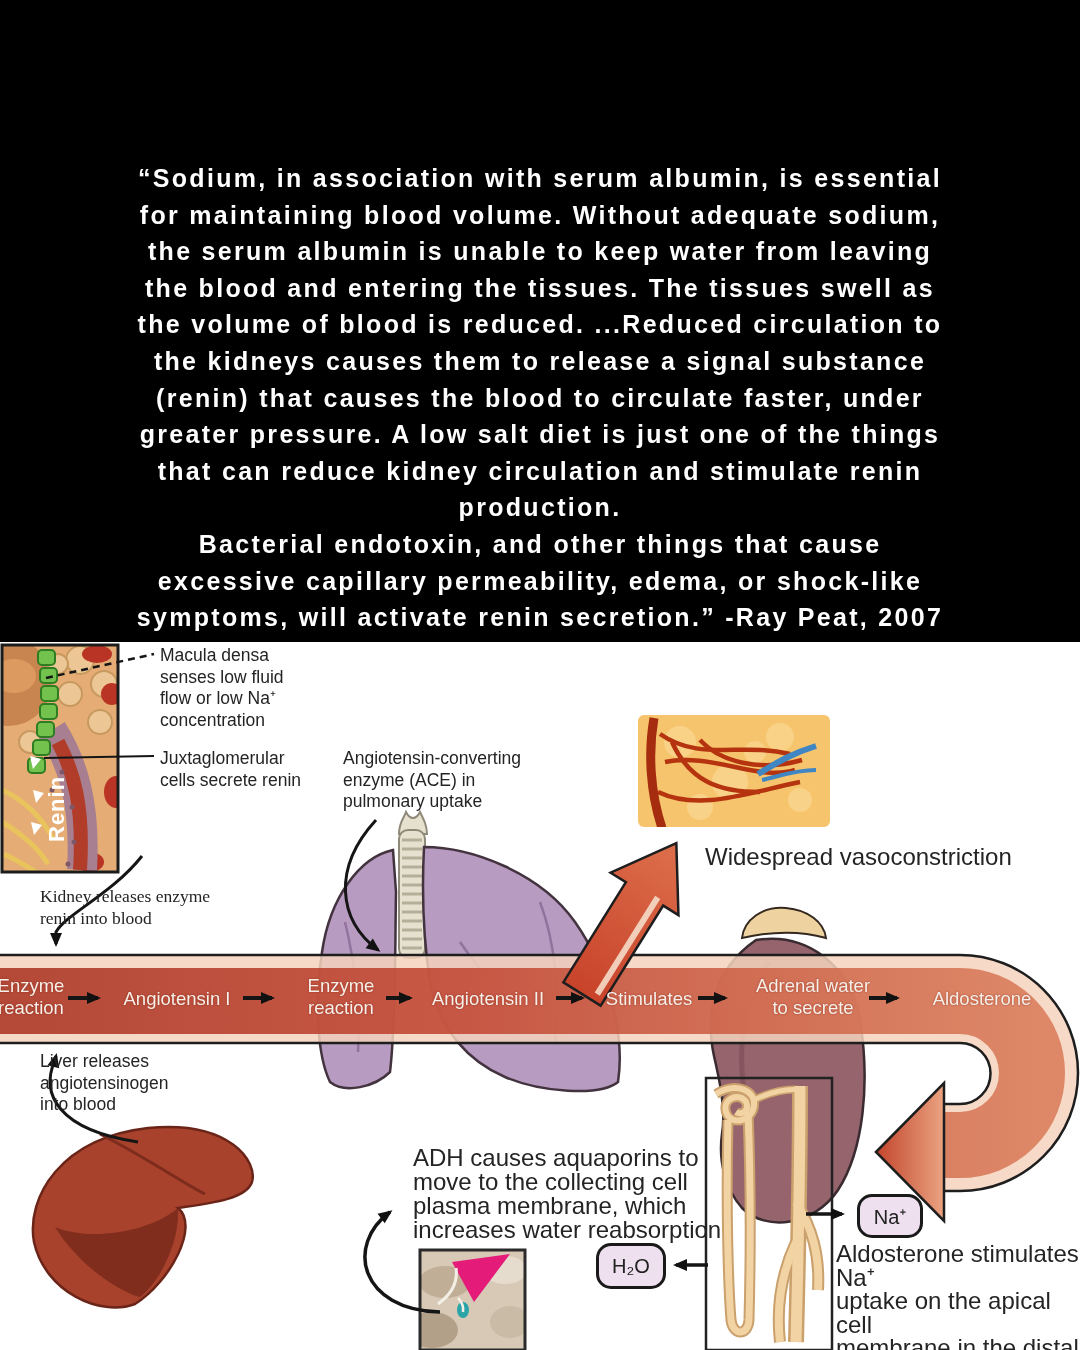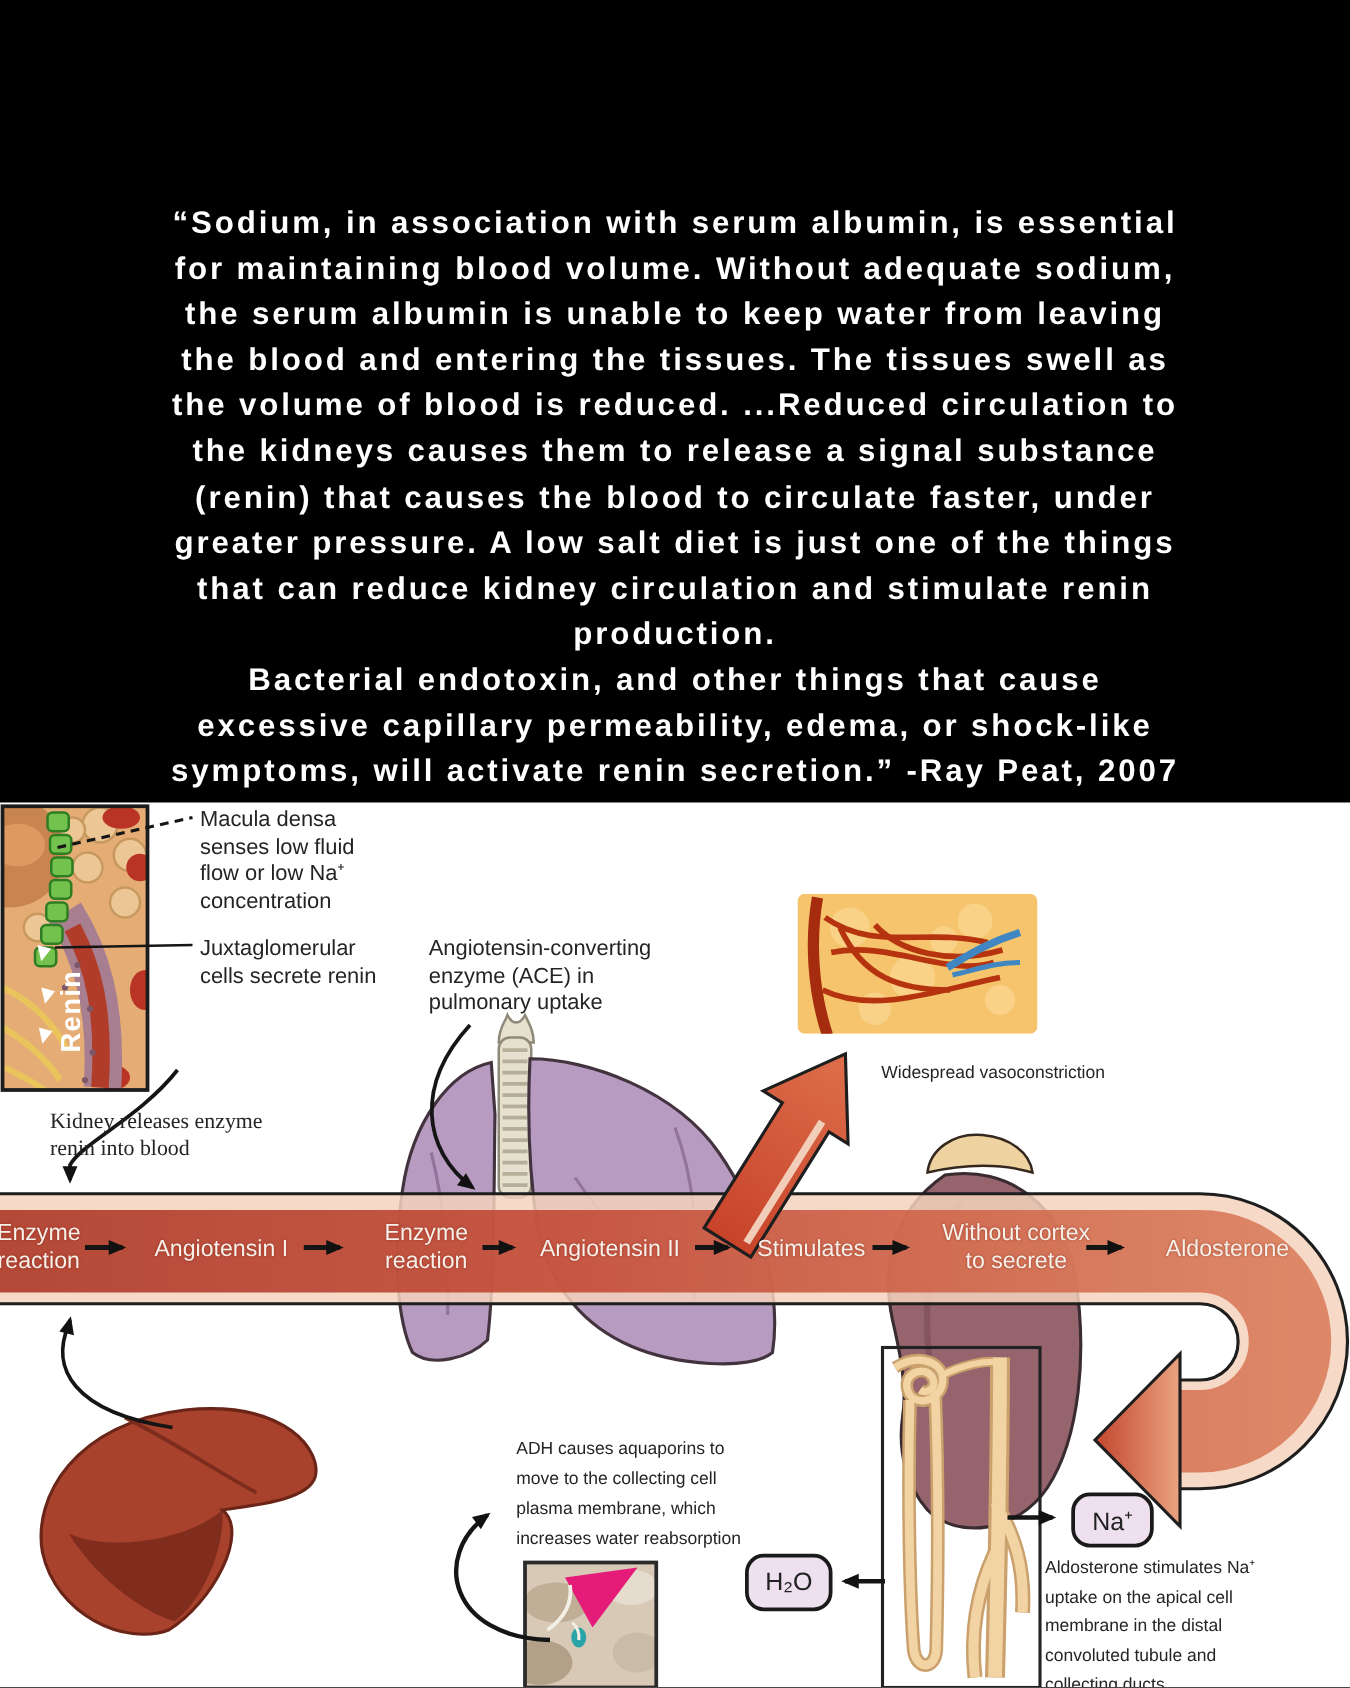--- a/index.html
+++ b/index.html
@@ -4,21 +4,21 @@
 <style>
   html,body{margin:0;padding:0;background:#000;}
   .page{position:relative;width:1080px;height:1350px;background:#000;overflow:hidden;
         font-family:"Liberation Sans",sans-serif;}
   .quote{position:absolute;top:160px;left:10px;right:10px;text-align:center;color:#fff;
          font-weight:bold;font-size:25px;line-height:36.6px;letter-spacing:2.3px;
          white-space:pre-line;}
   .diagram{position:absolute;top:642px;left:0;width:1080px;height:708px;background:#fff;overflow:hidden;}
   .diagram svg{position:absolute;top:0;left:0;}
   .dlabel{position:absolute;color:#242424;font-size:17.5px;line-height:21.5px;white-space:pre-line;}
-  .dlabel.big{font-size:14px;line-height:24px;}
+  .dlabel.big{font-size:24px;line-height:24px;}
   .bandlabel{position:absolute;color:#f6f0e8;font-size:18.5px;line-height:22px;
              text-align:center;white-space:pre-line;text-shadow:0 0 2px rgba(120,20,10,.6);}
   .molbox{position:absolute;display:flex;align-items:center;justify-content:center;
           background:#eee0ef;border:3px solid #1a1a1a;border-radius:15px;
           font-size:20px;color:#222;}
 </style>
 </head>
 <body>
 
 <div class="page">
@@ -243,38 +243,41 @@
 flow or low Na⁺
 concentration</div>
     <div class="dlabel" style="left:160px;top:106px;">Juxtaglomerular
 cells secrete renin</div>
     <div class="dlabel" style="left:343px;top:106px;">Angiotensin-converting
 enzyme (ACE) in
 pulmonary uptake</div>
     <div class="dlabel" style="left:40px;top:244px;font-family:Liberation Serif, serif;">Kidney releases enzyme
 renin into blood</div>
     <div class="dlabel big" style="left:705px;top:203px;">Widespread vasoconstriction</div>
+    <div class="dlabel" style="left:40px;top:409px;">Liver releases
+angiotensinogen
+into blood</div>
     <div class="dlabel big" style="left:413px;top:504px;">ADH causes aquaporins to
 move to the collecting cell
 plasma membrane, which
 increases water reabsorption</div>
     <div class="dlabel big" style="left:836px;top:600px;line-height:23.5px;">Aldosterone stimulates Na⁺
 uptake on the apical cell
 membrane in the distal
 convoluted tubule and
 collecting ducts</div>
 
     <div class="bandlabel" style="left:-12px;top:333px;width:86px;">Enzyme
 reaction</div>
     <div class="bandlabel" style="left:116px;top:346px;width:122px;">Angiotensin I</div>
     <div class="bandlabel" style="left:298px;top:333px;width:86px;">Enzyme
 reaction</div>
     <div class="bandlabel" style="left:424px;top:346px;width:128px;">Angiotensin II</div>
     <div class="bandlabel" style="left:602px;top:346px;width:94px;">Stimulates</div>
-    <div class="bandlabel" style="left:742px;top:333px;width:142px;">Without cortex
+    <div class="bandlabel" style="left:742px;top:333px;width:142px;">Adrenal water
 to secrete</div>
     <div class="bandlabel" style="left:926px;top:346px;width:112px;">Aldosterone</div>
 
     <div class="molbox" style="left:596px;top:601px;width:64px;height:40px;">H₂O</div>
     <div class="molbox" style="left:857px;top:552px;width:60px;height:38px;">Na⁺</div>
 
   </div>
 </div>
 
 </body></html>

